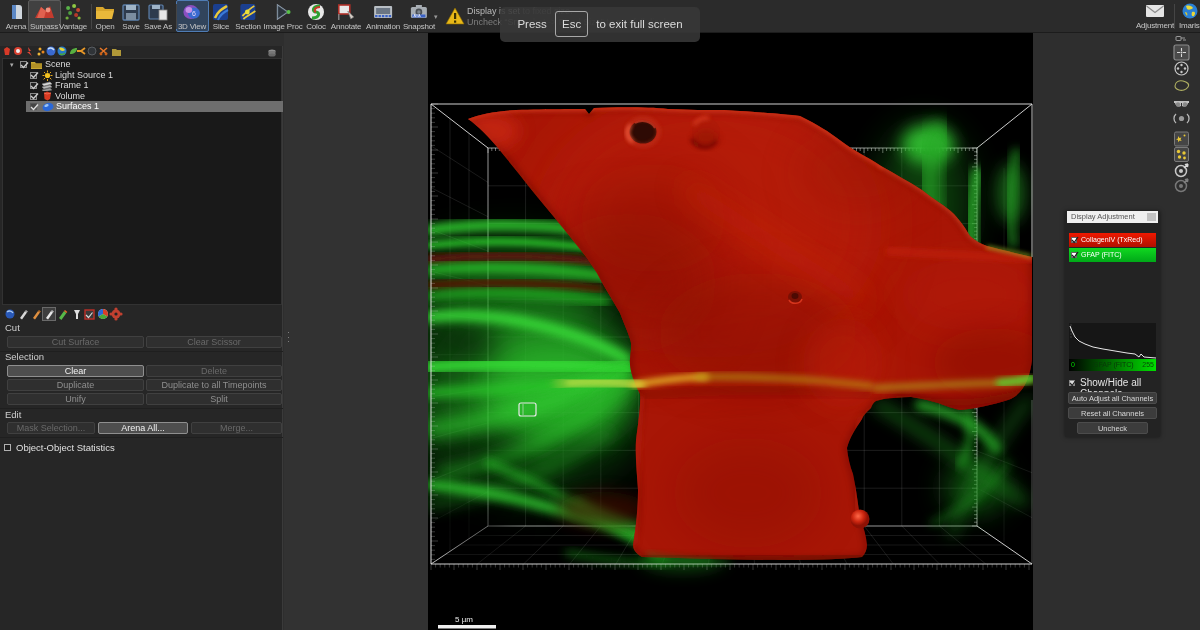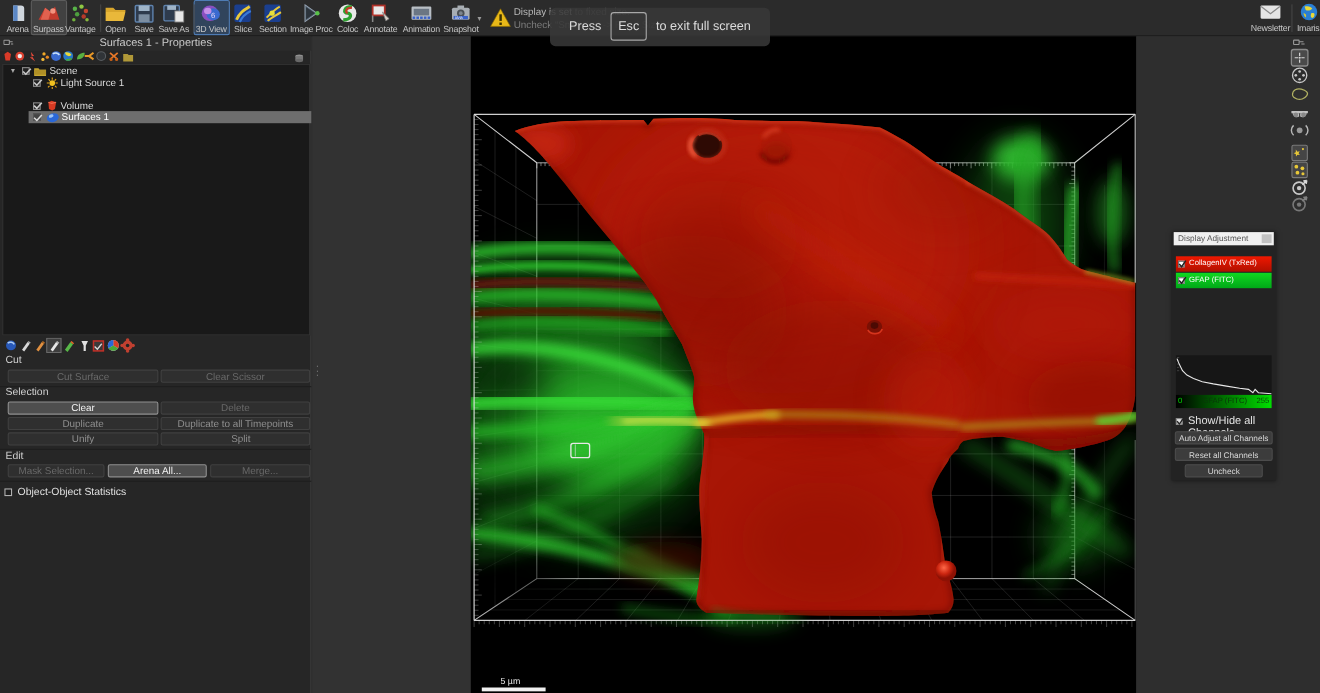--- a/index.html
+++ b/index.html
@@ -119,35 +119,29 @@
 <div style="position:absolute;left:434px;top:13px;color:#9a9a9a;font-size:7px;">▾</div>
 <div style="position:absolute;left:445px;top:7px;"><svg width="20" height="19">
           <path d="M10 1 L19 17 L1 17 Z" fill="#e8b818" stroke="#8a6a00" stroke-width="0.6"></path>
           <rect x="9" y="6" width="2.2" height="6" fill="#3a3000"></rect>
           <rect x="9" y="13.5" width="2.2" height="2.2" fill="#3a3000"></rect>
         </svg></div>
 <div style="position:absolute;left:467px;top:6px;font-size:9px;line-height:11px;white-space:nowrap;"><span style="color:#b9b9b9;margin-top:44px;">Display is set</span><span style="color:#6f6f6f;"> to fixed size.</span><br><span style="color:#7d7d7d;">Uncheck “Sn</span><span style="color:#565656;">apshot -&gt; Fixed Size” to see full displa</span></div>
 <div style="position:absolute;left:1128px;top:1px;width:54px;text-align:center;color:#c6c6c6;font-size:8px;letter-spacing:-0.2px;"><svg width="20" height="14" style="margin-top:3px;">
           <rect x="1" y="1" width="18" height="12" rx="1" fill="#e4e4e4"></rect>
           <path d="M1.5 2 L10 8.5 L18.5 2" fill="none" stroke="#8a8a8a" stroke-width="1.2"></path>
-        </svg><div style="margin-top:1px;">Newsletter</div></div>
+        </svg><div style="margin-top:1px;">Adjustment</div></div>
 <div class="tbsep" style="left:1174px;"></div>
 <div style="position:absolute;left:1178px;top:1px;width:40px;text-align:left;color:#c6c6c6;font-size:8px;letter-spacing:-0.2px;"><svg width="16" height="16" style="margin-top:2px;margin-left:4px;">
           <circle cx="8" cy="8" r="7.5" fill="#2a7fd4"></circle>
           <path d="M4 3 C7 2 10 3 11 5 C9 7 6 7 5 6 Z" fill="#e8d83a"></path>
           <path d="M10 9 C13 8 14 10 12 13 C10 14 9 12 10 9 Z" fill="#e8d83a"></path>
           <path d="M3 9 C5 9 6 11 5 13 C4 12 3 10 3 9 Z" fill="#d8c838"></path>
         </svg><div style="margin-top:0px;margin-left:1px;">Imaris</div></div>
 </div>
-<div id="ltitle">Surfaces 1 - Properties<svg width="10" height="8" style="position:absolute;left:3px;top:3px;">
-        <g stroke="#9a9a9a" fill="none" stroke-width="1">
-          <rect x="0.5" y="0.5" width="5" height="4" rx="0.5"></rect>
-          <path d="M5.5 2 h3 M7 4 h2"></path>
-        </g>
-      </svg></div>
 <div id="lpanel">
 <svg width="283" height="12" style="position:absolute;left:0;top:0;">
 <path d="M4 3 l3 -2 l3 2 l-1 6 l-4 0 z" fill="#d83a28"></path>
         <circle cx="18" cy="5" r="4" fill="#d84030"></circle>
         <circle cx="18" cy="5" r="2" fill="#f0f0f0"></circle>
         <path d="M28 1 l3 4 l-2 0 l3 5 l-5 -4 l2 0 z" fill="#e04838"></path>
         <circle cx="40" cy="3" r="1.5" fill="#f0a828"></circle>
         <circle cx="43" cy="6" r="1.5" fill="#e88820"></circle>
         <circle cx="39" cy="8" r="1.5" fill="#f0b838"></circle>
         <circle cx="51" cy="5" r="4.5" fill="#3a6ad0"></circle>
@@ -184,20 +178,33 @@
           <svg width="9" height="9" style="position:absolute;left:26.5px;top:1.5px;">
             <path d="M1 4 L3.5 6.5 L8 1.5" stroke="#ccc" stroke-width="1.4" fill="none"></path>
           </svg>
           <svg width="11" height="11" style="position:absolute;left:39px;top:0px;">
             <circle cx="5.5" cy="5.5" r="2.6" fill="#f0c020"></circle>
             <g stroke="#e8a818" stroke-width="1">
               <path d="M5.5 0.5 v2 M5.5 9 v2 M0.5 5.5 h2 M8.5 5.5 h2 M2 2 l1.4 1.4 M8 8 l1.4 1.4 M9 2 l-1.4 1.4 M3 8 l-1.4 1.4"></path>
             </g>
           </svg>
           <span style="position:absolute;left:52px;">Light Source 1</span>
+        </div>
+<div class="trow" style="top:21px;">
+          <span class="cb" style="left:27px;"></span>
+          <svg width="9" height="9" style="position:absolute;left:26.5px;top:1.5px;">
+            <path d="M1 4 L3.5 6.5 L8 1.5" stroke="#ccc" stroke-width="1.4" fill="none"></path>
+          </svg>
+          <svg width="12" height="10" style="position:absolute;left:38px;top:0.5px;">
+            <path d="M1 3 l8 -2 l2 2 l-8 2 z" fill="#d8d8d8"></path>
+            <path d="M1 3 l8 -2 l2 2 l-8 2 z" fill="none" stroke="#888" stroke-width="0.7"></path>
+            <path d="M1 6 l8 -2 l2 2 l-8 2 z" fill="#b8b8b8" stroke="#777" stroke-width="0.7"></path>
+            <path d="M1 9 l8 -2 l2 2 l-8 2 z" fill="#989898" stroke="#666" stroke-width="0.7"></path>
+          </svg>
+          <span style="position:absolute;left:52px;">Frame 1</span>
         </div>
 <div class="trow" style="top:31.5px;">
           <span class="cb" style="left:27px;"></span>
           <svg width="9" height="9" style="position:absolute;left:26.5px;top:1.5px;">
             <path d="M1 4 L3.5 6.5 L8 1.5" stroke="#ccc" stroke-width="1.4" fill="none"></path>
           </svg>
           <svg width="11" height="10" style="position:absolute;left:39px;top:0.5px;">
             <path d="M2 2 l3 -1.5 l4 1.5 l-1 6 l-2.5 1.5 l-3 -1.5 z" fill="#d83a22"></path>
             <path d="M2 2 l3 1 l4 -1" stroke="#f06a50" stroke-width="1" fill="none"></path>
           </svg>

